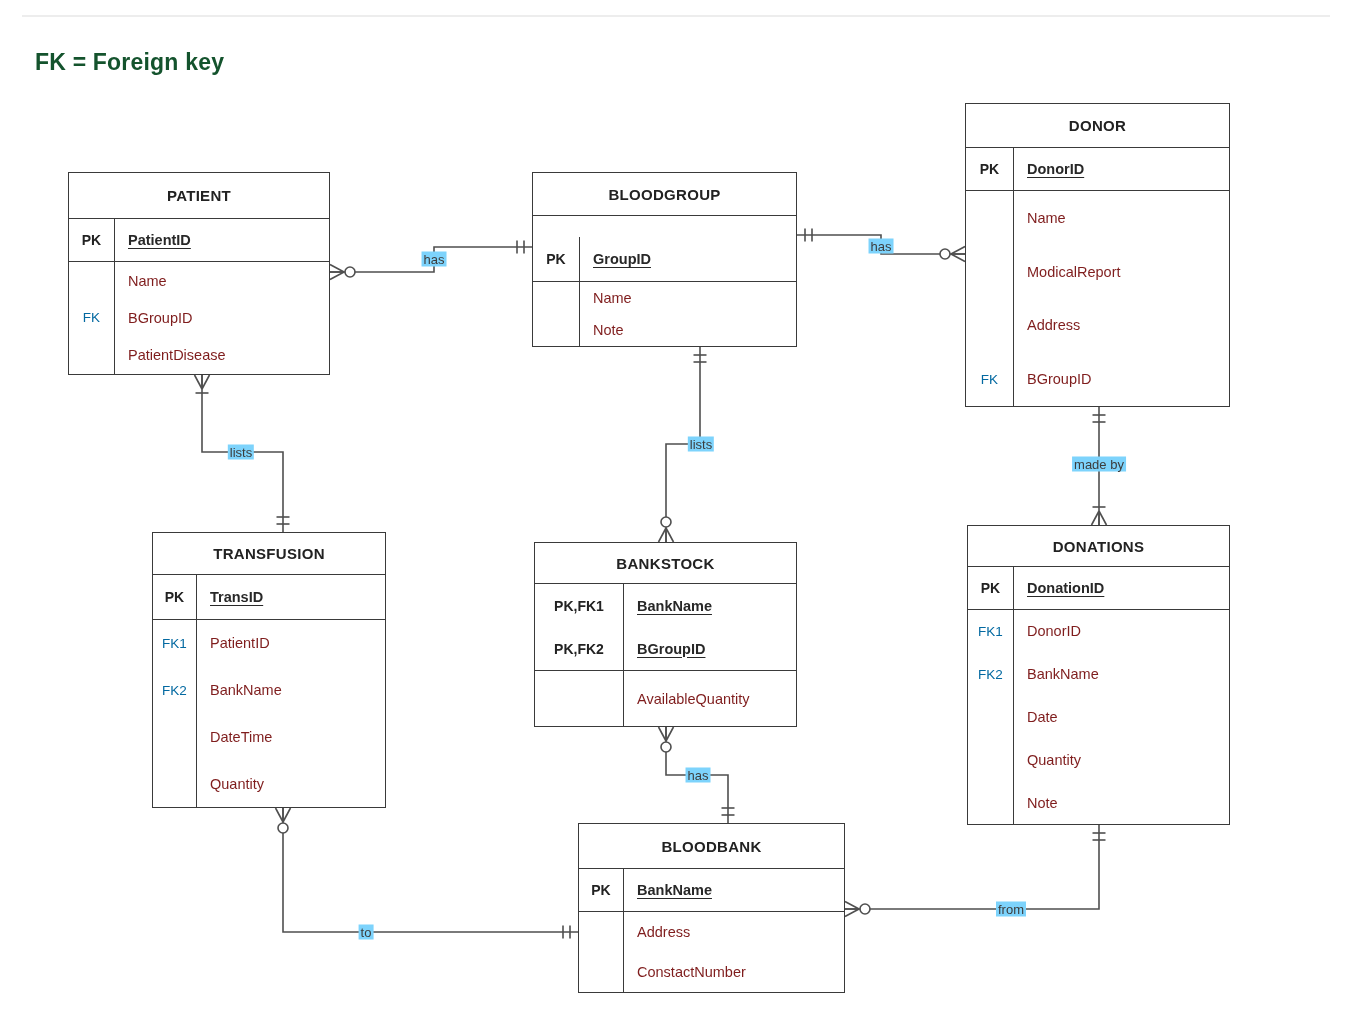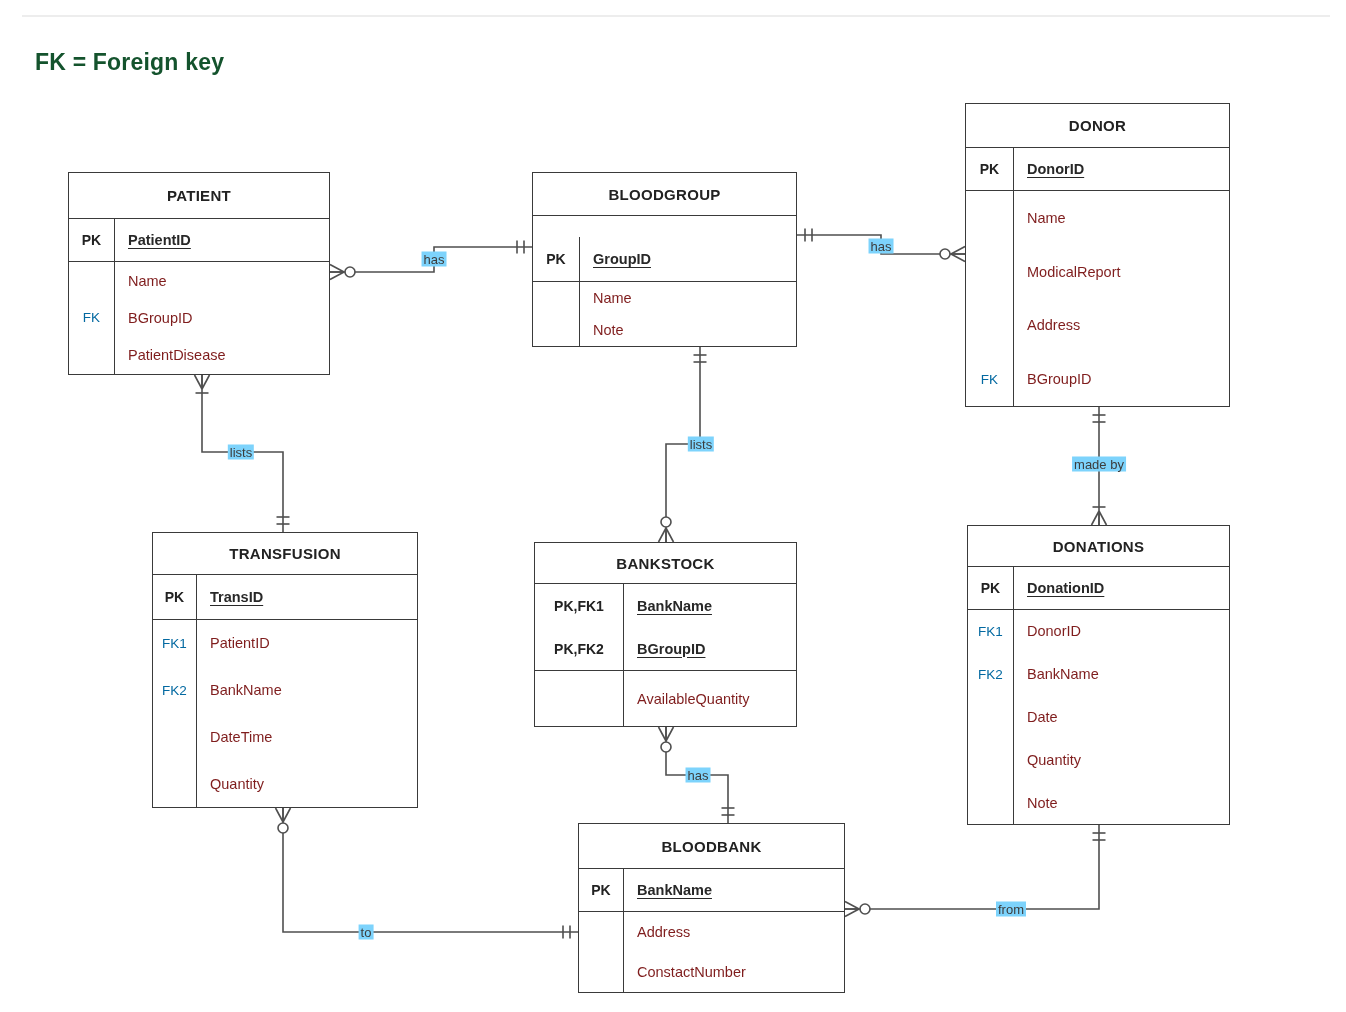--- a/index.html
+++ b/index.html
@@ -219,21 +219,21 @@
           </div>
           <div class="erow">
             <div class="key-cell" style="width: 47px;">FK</div>
             <div class="attr-cell">
               <span>BGroupID</span>
             </div>
           </div>
         </div>
       </div>
     </div>
-    <div class="entity" style="left: 152px; top: 532px; width: 266px; height: 276px;">
+    <div class="entity" style="left: 152px; top: 532px; width: 234px; height: 276px;">
       <div class="entity-title" style="height: 41px;">TRANSFUSION</div>
       <div class="entity-body">
         <div class="section pk" style="height: 44px;">
           <div class="erow">
             <div class="key-cell bold" style="width: 43px;">PK</div>
             <div class="attr-cell pkattr">
               <span>TransID</span>
             </div>
           </div>
         </div>

